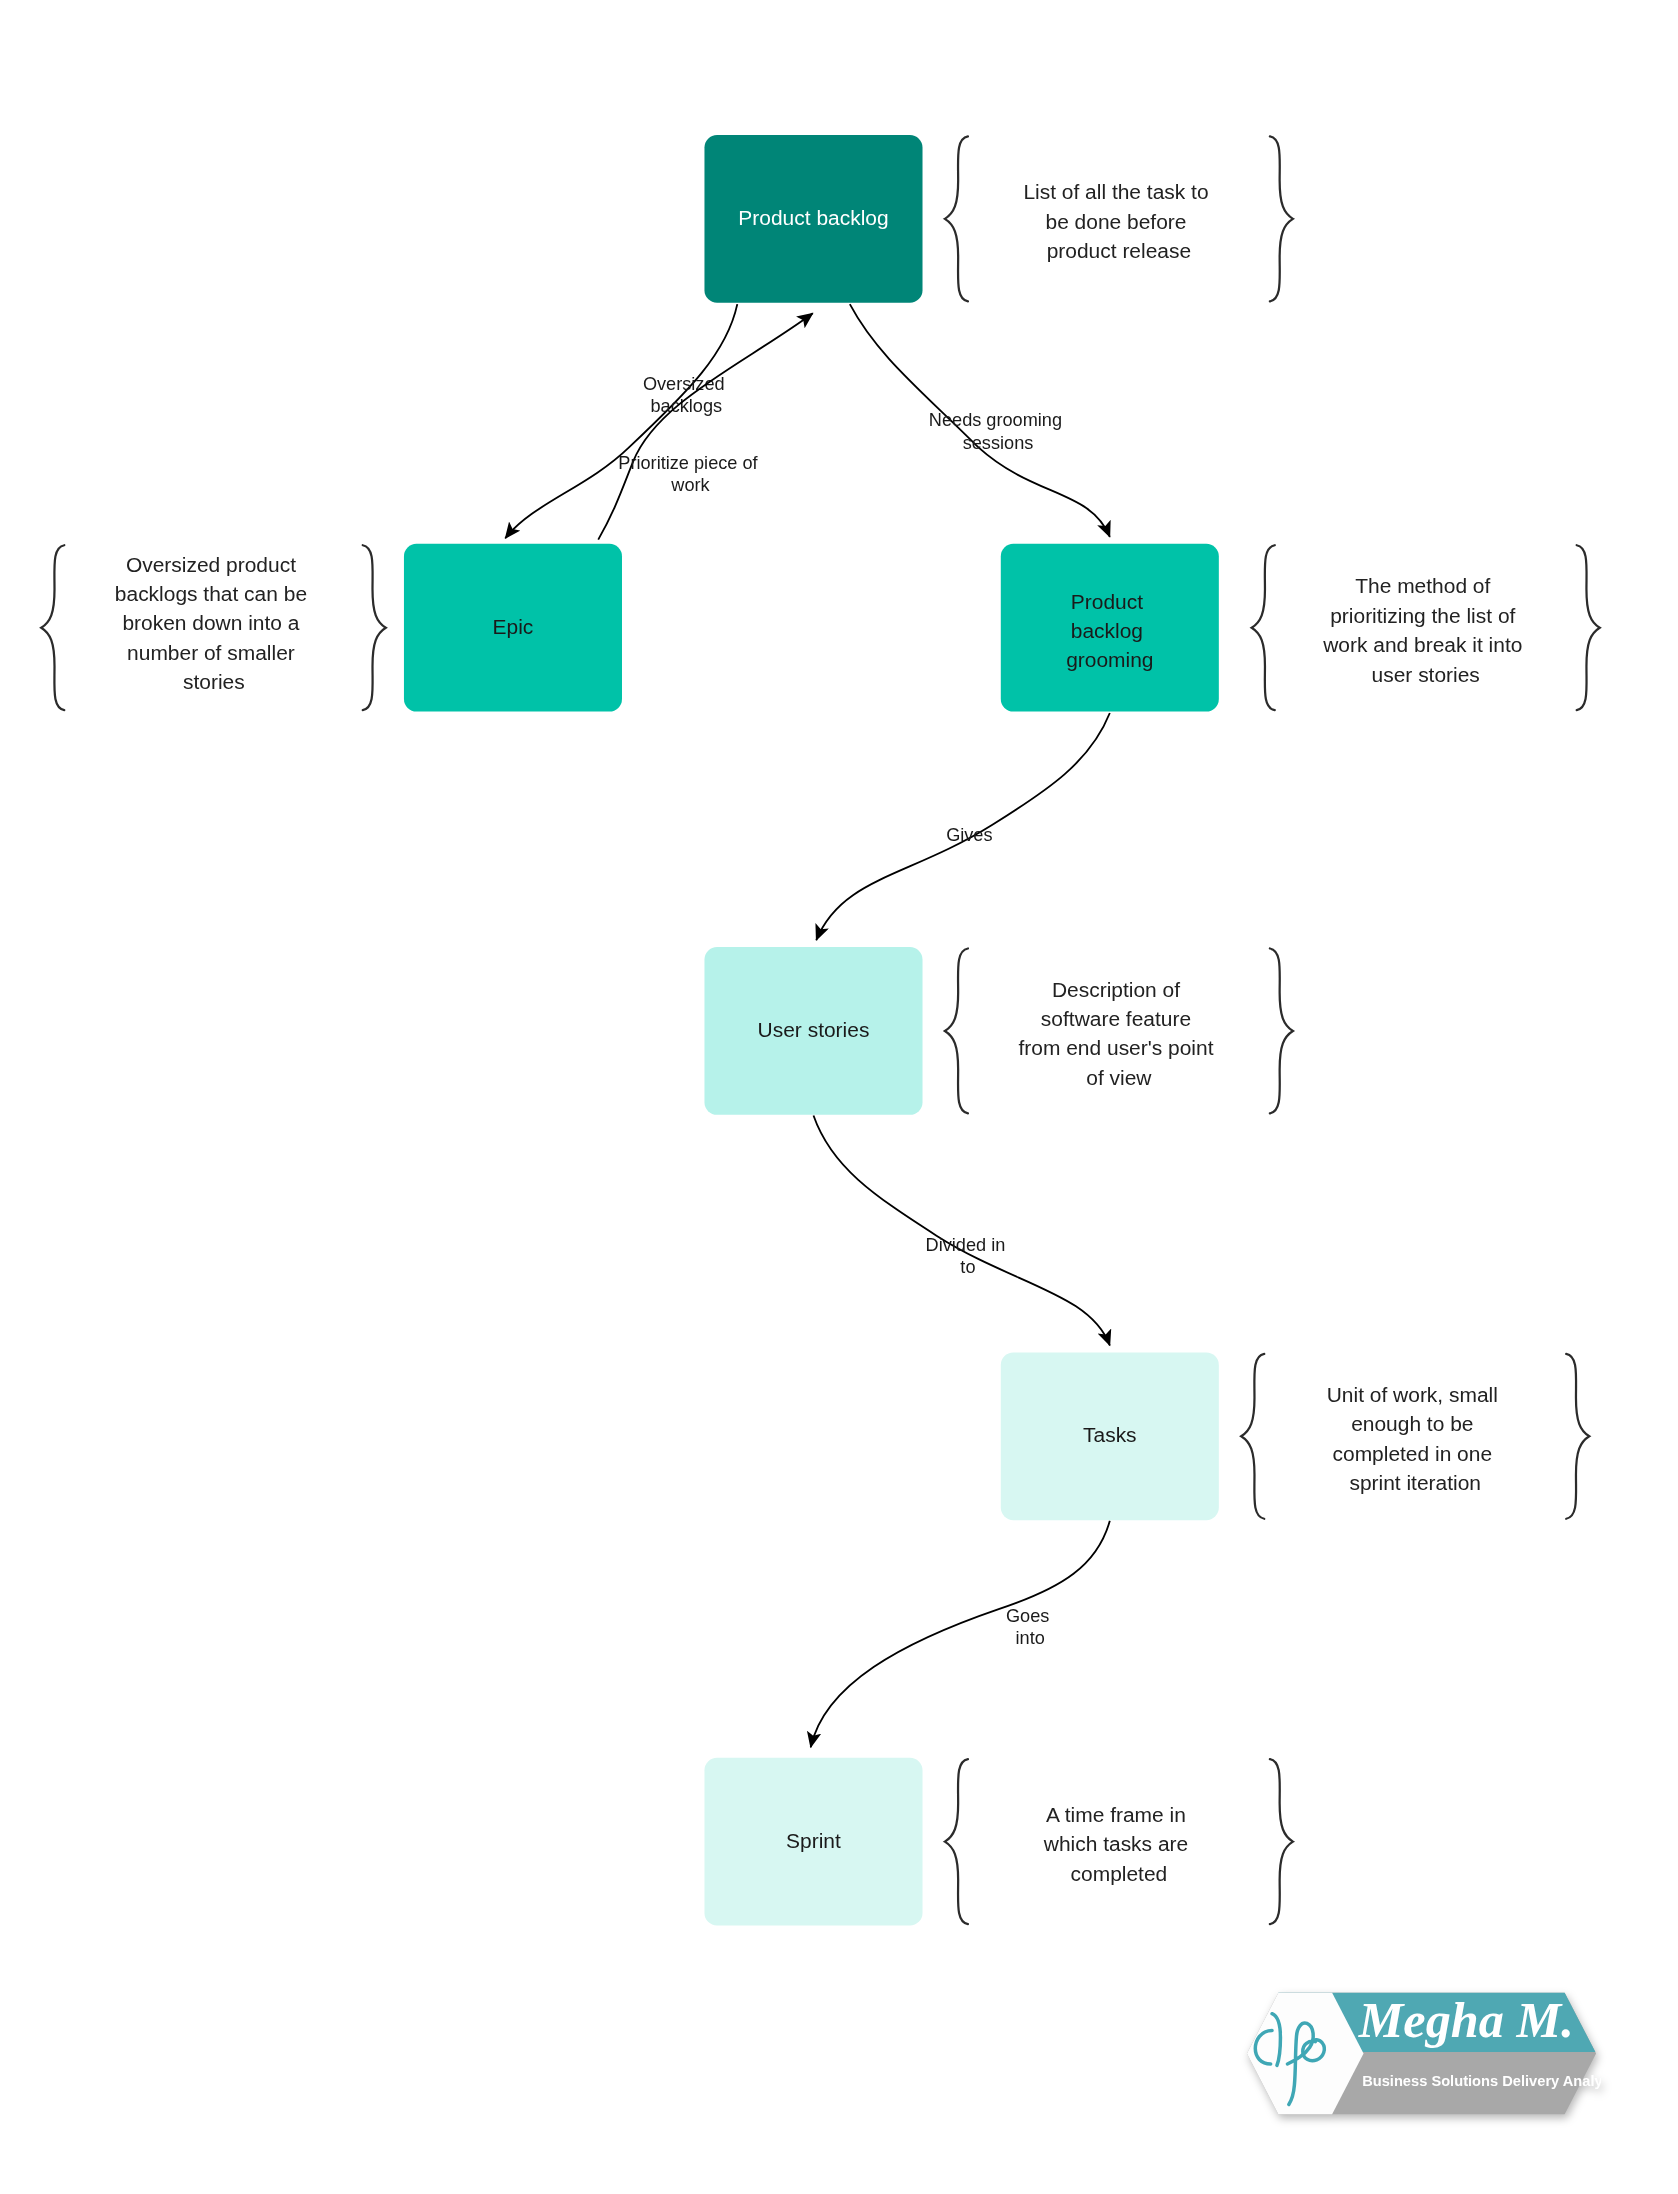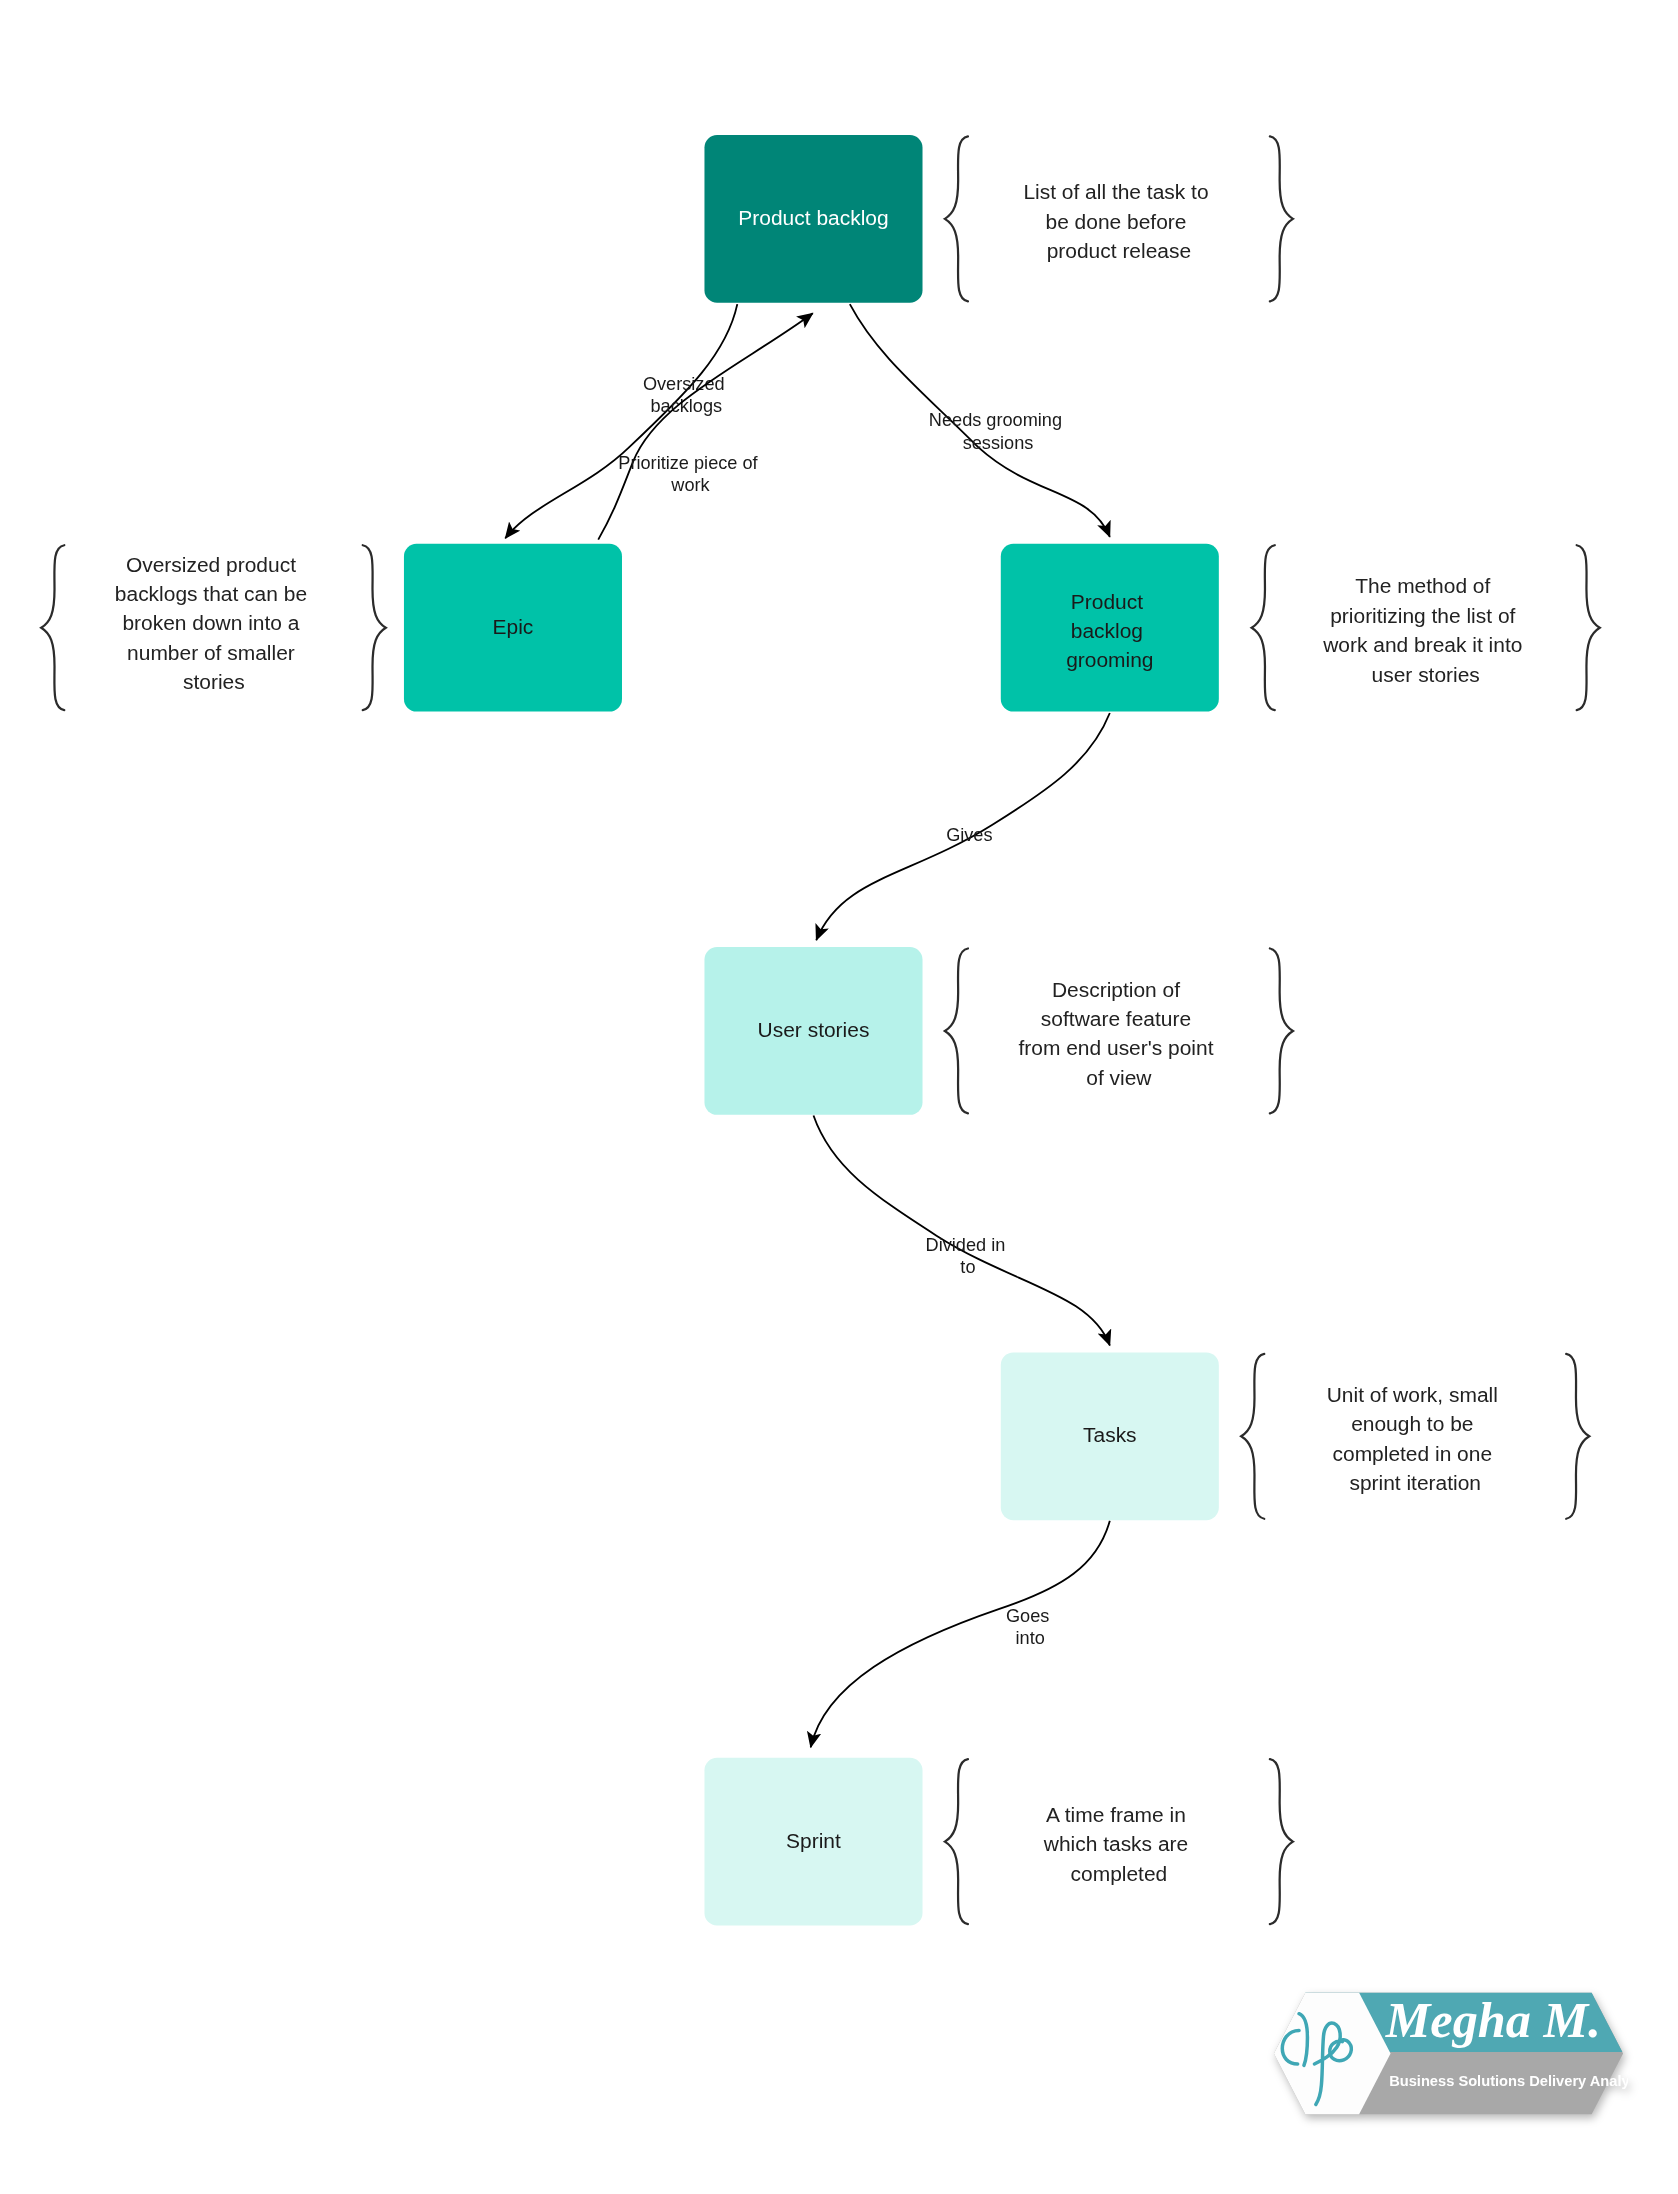--- a/index.html
+++ b/index.html
@@ -52,21 +52,21 @@
   }
   .brace-path {
     fill: none;
     stroke: #2b2b2b;
     stroke-width: 3.2;
     stroke-linecap: round;
   }
   
   #logo {
     position: absolute;
-    left: 1239px;
+    left: 1212px;
     top: 1987px;
     width: 389px;
     height: 133px;
     filter: drop-shadow(2.8px 4.2px 4.2px rgba(0,0,0,0.28));
     text-align: right;
   }
   #logo svg { display: block; width: 100%; height: 100%; }
   .logo-name {
     font-family: "Liberation Serif", serif;
     font-style: italic;

